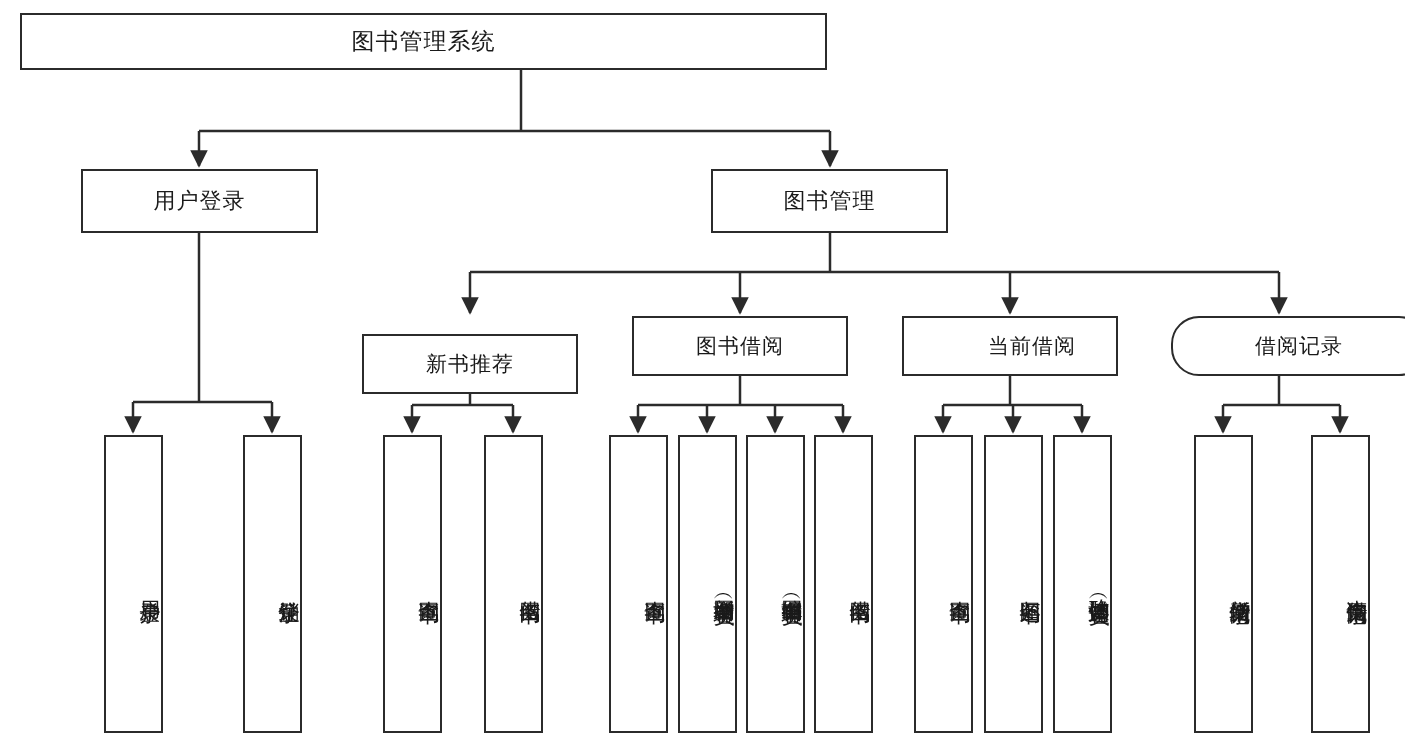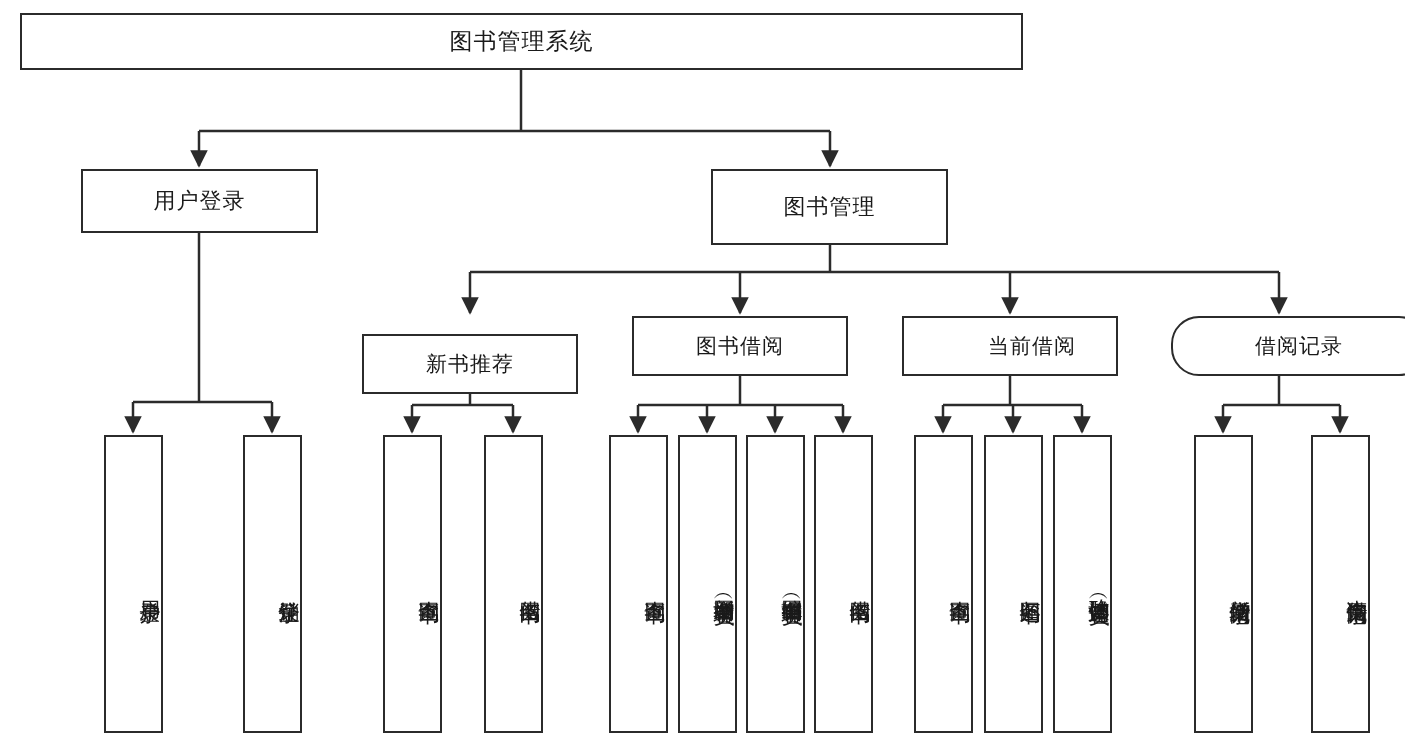--- a/index.html
+++ b/index.html
@@ -123,24 +123,24 @@
     <path class="wire" d="M 943 405 L 943 432" marker-end="url(#arrow)"></path>
     <path class="wire" d="M 1013 405 L 1013 432" marker-end="url(#arrow)"></path>
     <path class="wire" d="M 1082 405 L 1082 432" marker-end="url(#arrow)"></path>
 
     <path class="wire" d="M 1279 376 L 1279 405"></path>
     <path class="wire" d="M 1223 405 L 1340 405"></path>
     <path class="wire" d="M 1223 405 L 1223 432" marker-end="url(#arrow)"></path>
     <path class="wire" d="M 1340 405 L 1340 432" marker-end="url(#arrow)"></path>
   </svg>
 
-  <div class="node root" style="left:20px; top:13px; width:1003px; height:57px;">图书管理系统</div>
+  <div class="node root" style="left:20px; top:13px; width:807px; height:57px;">图书管理系统</div>
 
   <div class="node level1" style="left:81px; top:169px; width:237px; height:64px;">用户登录</div>
-  <div class="node level1" style="left:711px; top:169px; width:237px; height:76px;">图书管理</div>
+  <div class="node level1" style="left:711px; top:169px; width:237px; height:64px;">图书管理</div>
 
   <div class="node level2" style="left:362px; top:316px; width:216px; height:60px;margin-top:18px;">新书推荐</div>
   <div class="node level2" style="left:632px; top:316px; width:216px; height:60px;">图书借阅</div>
   <div class="node level2" style="left:902px; top:316px; width:216px; height:60px;padding-left:44px;">当前借阅</div>
   <div class="node level2" style="left:1171px; top:316px; width:256px; height:60px;border-radius:28px;">借阅记录</div>
 
   <div class="node leaf" style="left:104px; top:435px; width:59px; height:298px;">
     <span class="leaf-label">用户登录</span>
   </div>
   <div class="node leaf" style="left:243px; top:435px; width:59px; height:298px;">

